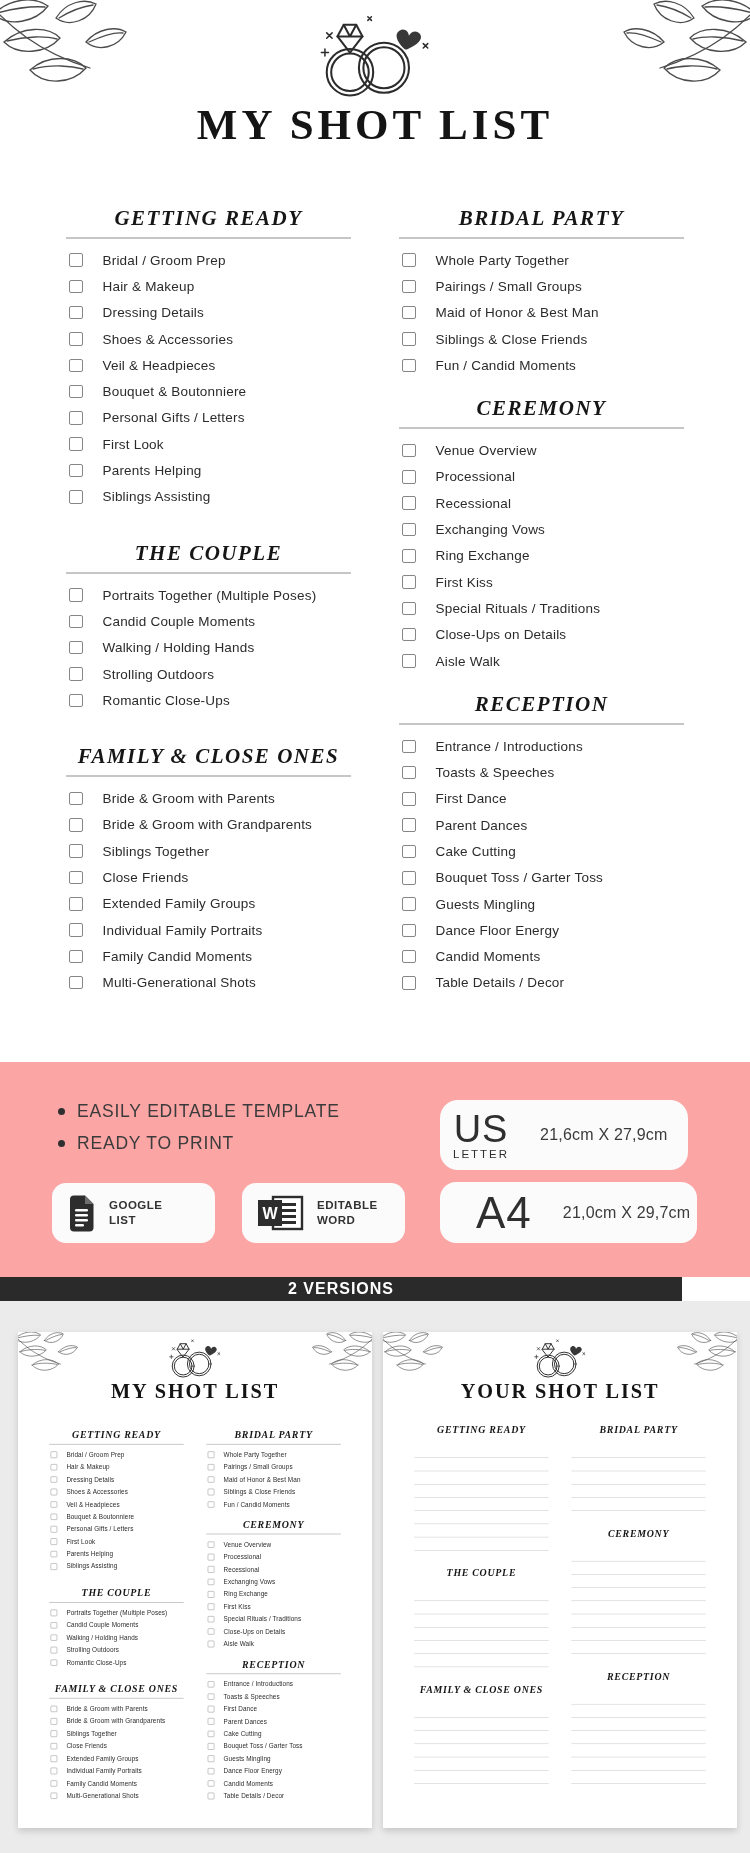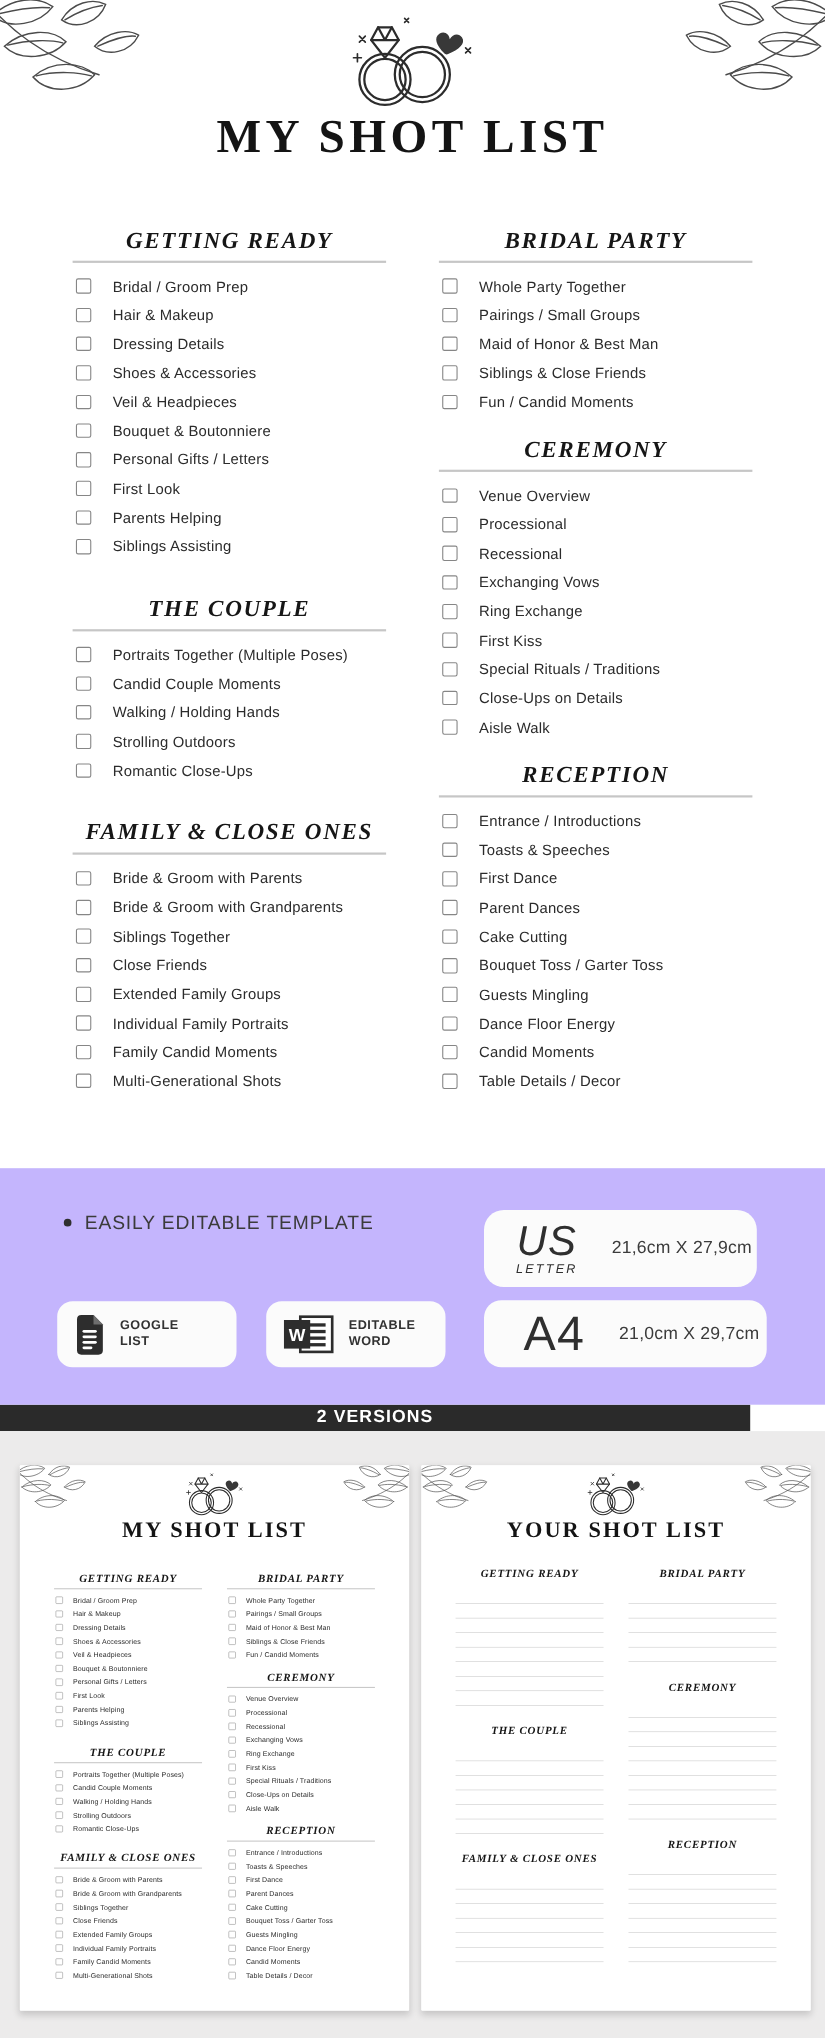--- a/index.html
+++ b/index.html
@@ -37,35 +37,35 @@
   .lbl { margin-left:20px; font-size:13.5px; letter-spacing:0.2px; color:#2b2b2b; white-space:nowrap; }
 
   
   .blank .cols { margin-top:47px; }
   .blank .sec-head { border-bottom:none; padding-bottom:0; }
   .blank .sec + .sec { margin-top:36px !important; }
   .blank-lines { margin-top:18px; }
   .bline { height:28px; border-bottom:1.5px solid #c4c4c4; }
 
   
-  .features { position:relative; width:750px; height:215px; background:#c4b5fd; }
+  .features { position:relative; width:750px; height:215px; background:#fca5a5; }
   .bullets { position:absolute; left:57px; top:33px; list-style:none; }
   .bullets li { position:relative; padding-left:20px; font-size:17.5px; letter-spacing:0.8px; color:#3b3b3b; line-height:32px; }
   .bullets li::before { content:""; position:absolute; left:1px; top:13px; width:7px; height:7px; border-radius:50%; background:#2f2f2f; }
 
   .apps { position:absolute; left:52px; top:121px; display:flex; gap:27px; }
   .app-badge { width:163px; height:60px; background:#fbfbfb; border-radius:14px; display:flex; align-items:center; padding-left:16px; gap:13px; }
   .app-icon { flex:none; display:block; }
   .app-name { font-size:11.5px; font-weight:700; letter-spacing:0.5px; line-height:15.5px; color:#323232; }
   .app-name span { display:block; }
 
   .size-badge { position:absolute; background:#fbfbfb; display:flex; align-items:center; }
   .size-us { left:440px; top:38px;  width:248px; height:70px; border-radius:18px; }
   .size-a4 { left:440px; top:120px; width:257px; height:61px; border-radius:16px; }
-  .size-label { margin-left:29px; text-align:center; color:#2f2f2f;font-style:italic; }
+  .size-label { margin-left:13px; text-align:center; color:#2f2f2f; }
   .size-big { font-size:38px; line-height:36px; letter-spacing:1px; color:#2f2f2f; }
   .size-small { font-size:11.5px; letter-spacing:2px; color:#2f2f2f; margin-top:1px; }
   .size-a4 .size-big { font-size:44px; line-height:44px; margin-left:36px; }
   .size-dims { margin-left:31px; font-size:16px; color:#3b3b3b; letter-spacing:0.2px;text-align:center; }
 
   
   .banner { width:682px; height:24px; background:#2a2a2a; display:flex; align-items:center; justify-content:center; }
   .banner span { color:#ffffff; font-size:16px; font-weight:700; letter-spacing:1px; }
 
   
@@ -398,20 +398,21 @@
   </div>
 </div>
   </div>
 </div>
   </div>
 </div>
 
 <section class="features">
   <ul class="bullets">
     <li>EASILY EDITABLE TEMPLATE</li>
+    <li>READY TO PRINT</li>
   </ul>
 
   <div class="apps">
     <div class="app-badge">
       <svg class="app-icon" width="28" height="37" viewBox="0 0 28 37">
         <path d="M6,0.5 H17 L25.5,9 V32.5 Q25.5,36.5 21.5,36.5 H6 Q2,36.5 2,32.5 V4.5 Q2,0.5 6,0.5 Z" fill="#2d2d2d"></path>
         <path d="M17,0.5 L25.5,9 H17 Z" fill="#6e6e6e"></path>
         <rect x="7" y="14" width="13" height="2.6" rx="1.3" fill="#ffffff"></rect>
         <rect x="7" y="19" width="13" height="2.6" rx="1.3" fill="#ffffff"></rect>
         <rect x="7" y="24" width="13" height="2.6" rx="1.3" fill="#ffffff"></rect>

